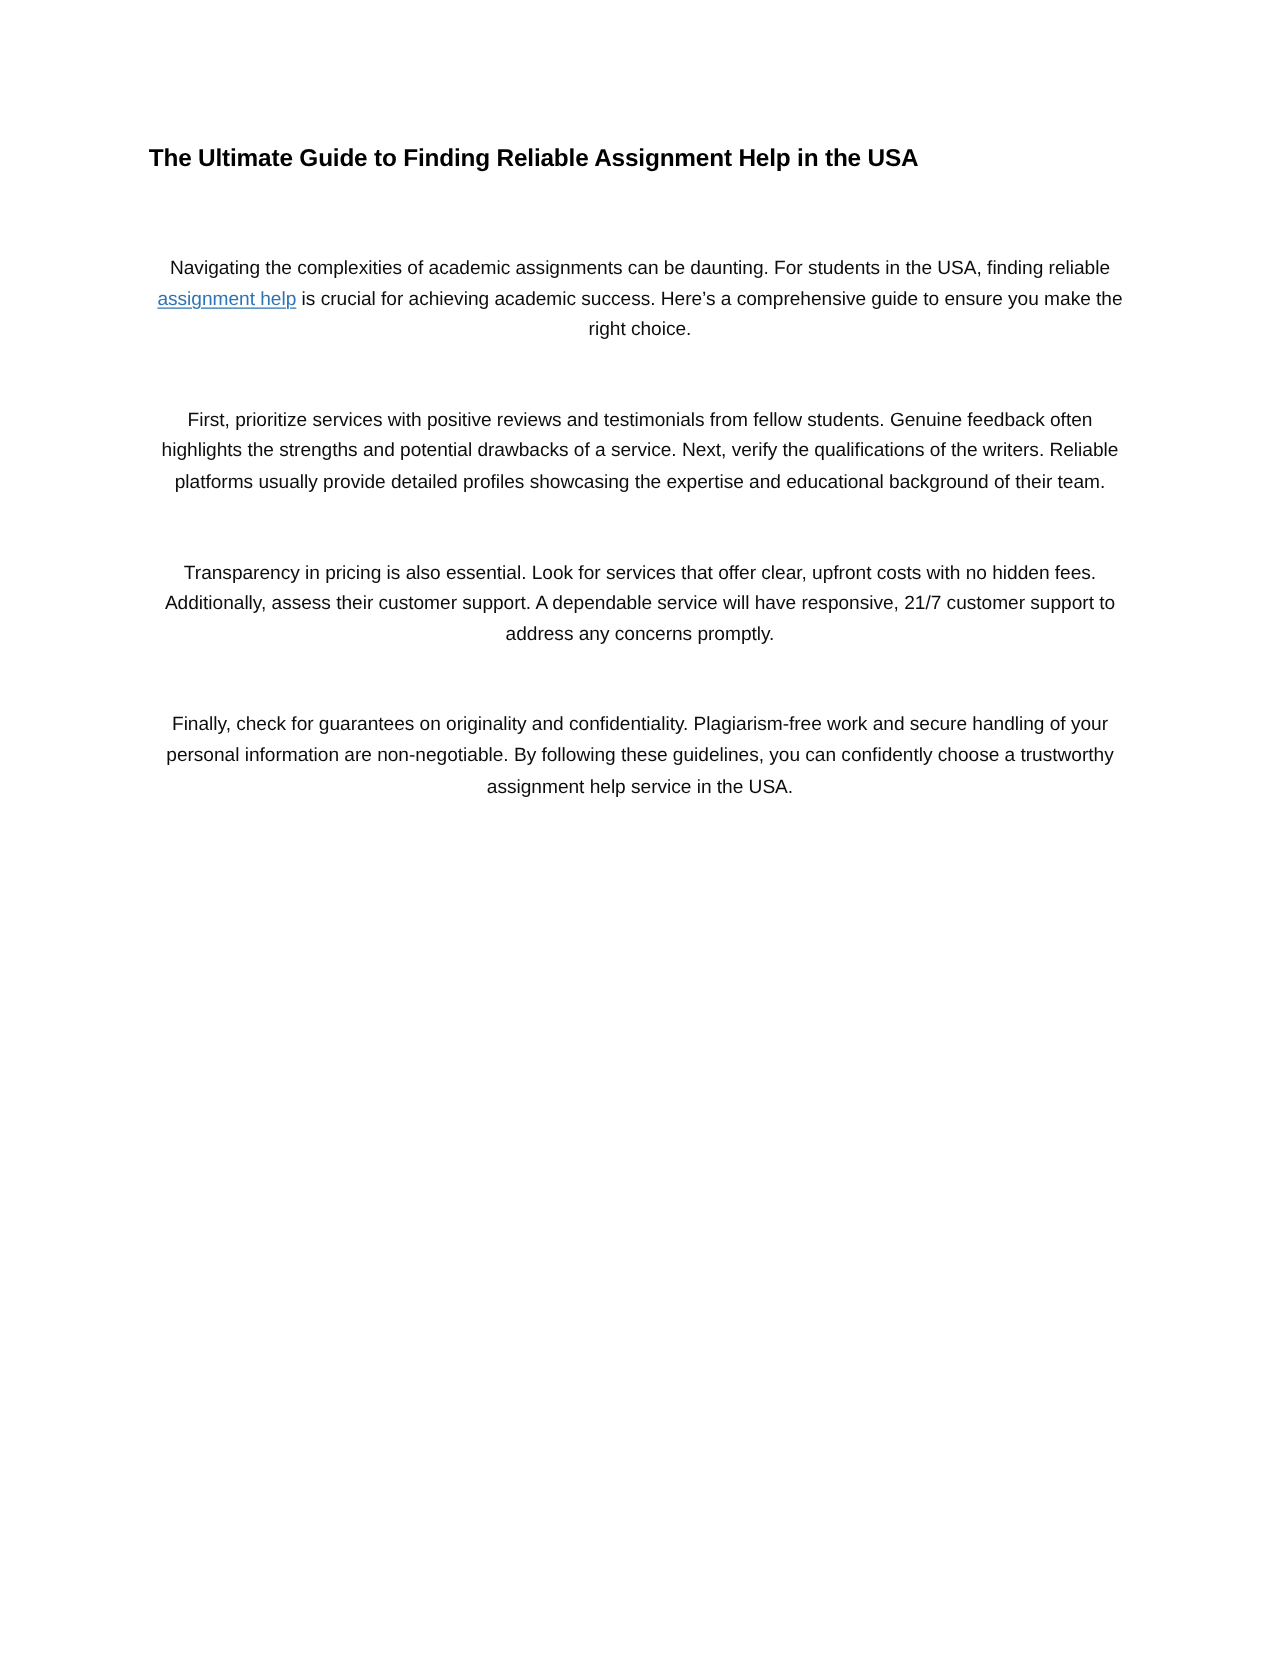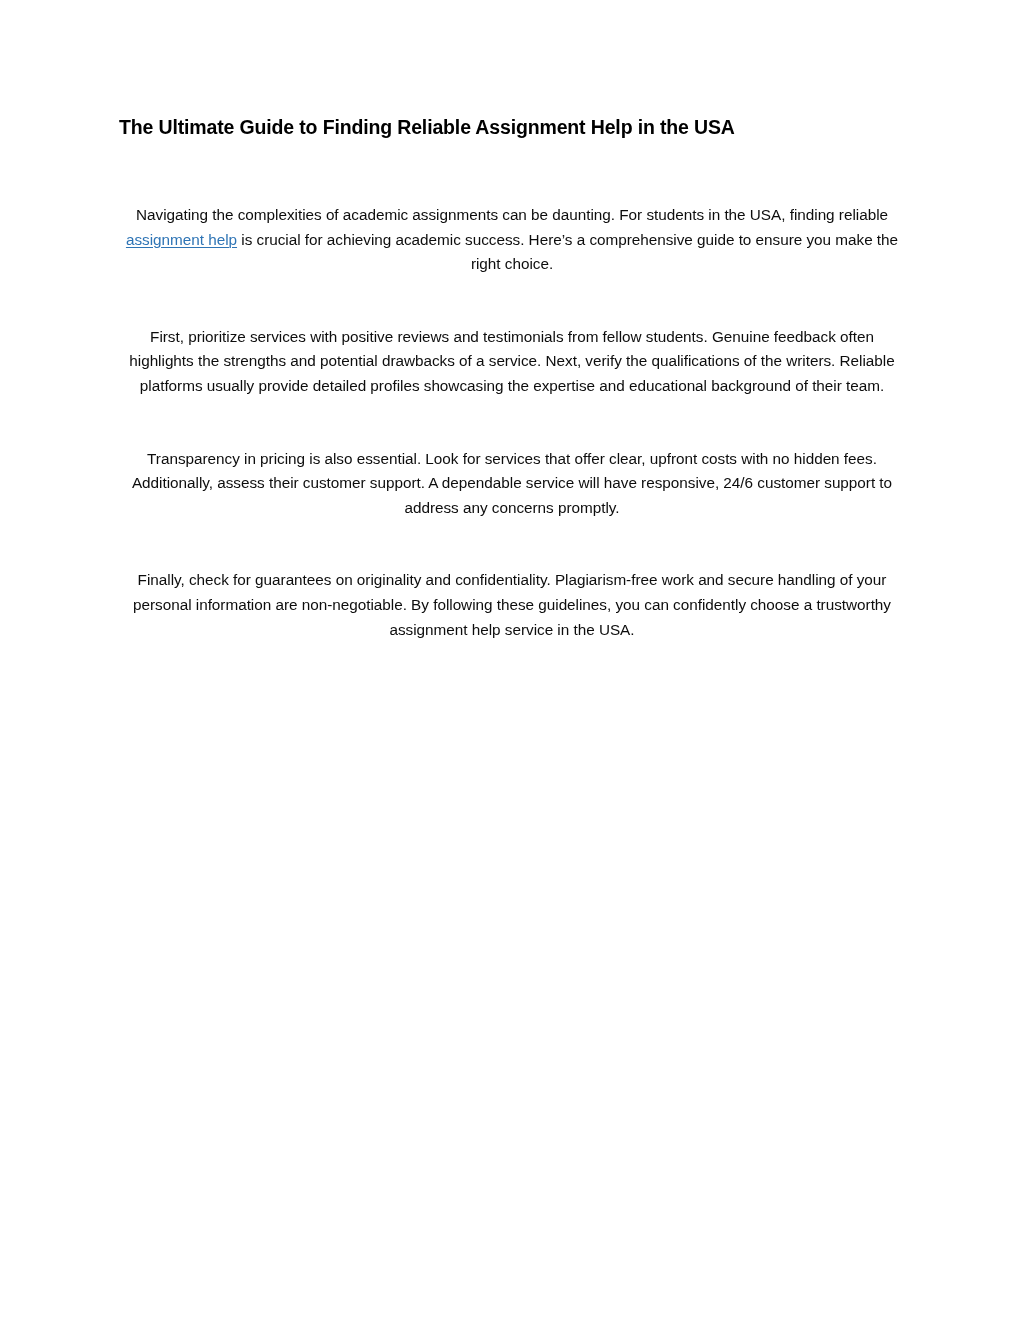--- a/index.html
+++ b/index.html
@@ -84,21 +84,21 @@
     <div class="gap-title"></div>
 
     <p class="doc-paragraph"><span>Navigating the complexities of academic assignments can be daunting. For students in the USA, finding reliable </span><a class="doc-link">assignment help</a><span> is crucial for achieving academic success. Here’s a comprehensive guide to ensure you make the right choice.</span></p>
 
     <div class="gap-para"></div>
 
     <p class="doc-paragraph">First, prioritize services with positive reviews and testimonials from fellow students. Genuine feedback often highlights the strengths and potential drawbacks of a service. Next, verify the qualifications of the writers. Reliable platforms usually provide detailed profiles showcasing the expertise and educational background of their team.</p>
 
     <div class="gap-para"></div>
 
-    <p class="doc-paragraph">Transparency in pricing is also essential. Look for services that offer clear, upfront costs with no hidden fees. Additionally, assess their customer support. A dependable service will have responsive, 24/6 customer support to address any concerns promptly.</p>
+    <p class="doc-paragraph">Transparency in pricing is also essential. Look for services that offer clear, upfront costs with no hidden fees. Additionally, assess their customer support. A dependable service will have responsive, 21/7 customer support to address any concerns promptly.</p>
 
     <div class="gap-para"></div>
 
     <p class="doc-paragraph">Finally, check for guarantees on originality and confidentiality. Plagiarism-free work and secure handling of your personal information are non-negotiable. By following these guidelines, you can confidently choose a trustworthy assignment help service in the USA.</p>
 
   </div>
 
 </div>
 
 </body></html>

